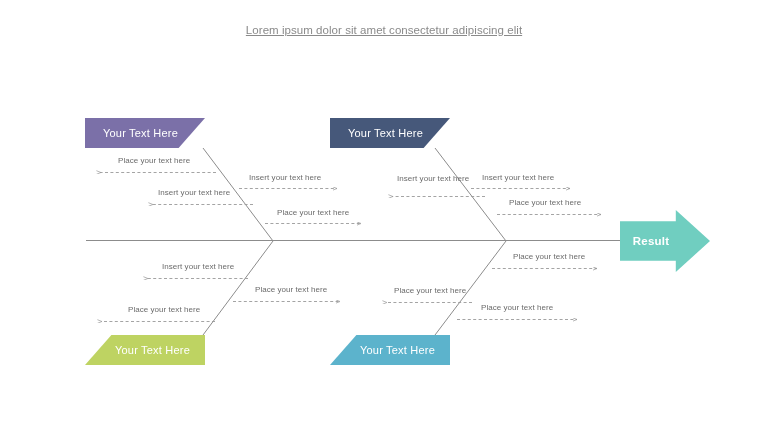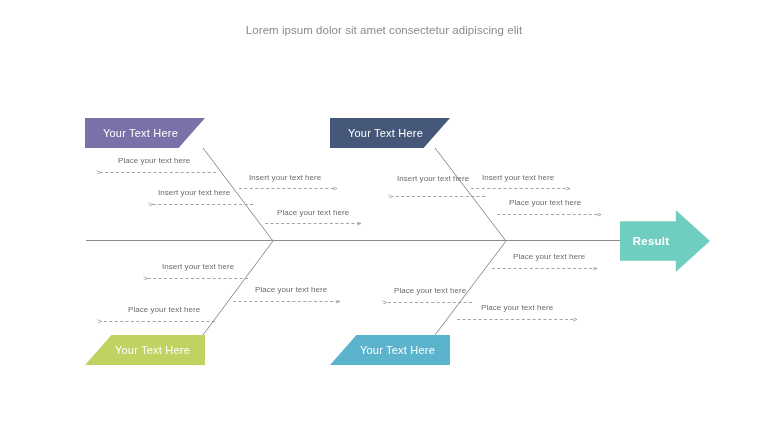--- a/index.html
+++ b/index.html
@@ -32,20 +32,21 @@
     color: #575757;
     letter-spacing: 0.2px;
     line-height: 1.1;
     margin: 0;
   }
   #page-subtitle {
     font-size: 11.5px;
     color: #8a8a8a;
     margin-top: 4px;
     letter-spacing: 0.05px;
+    text-decoration: underline;
   }
 
   
   #diagram {
     position: absolute;
     left: 0;
     top: 0;
     width: 768px;
     height: 388px;
   }

